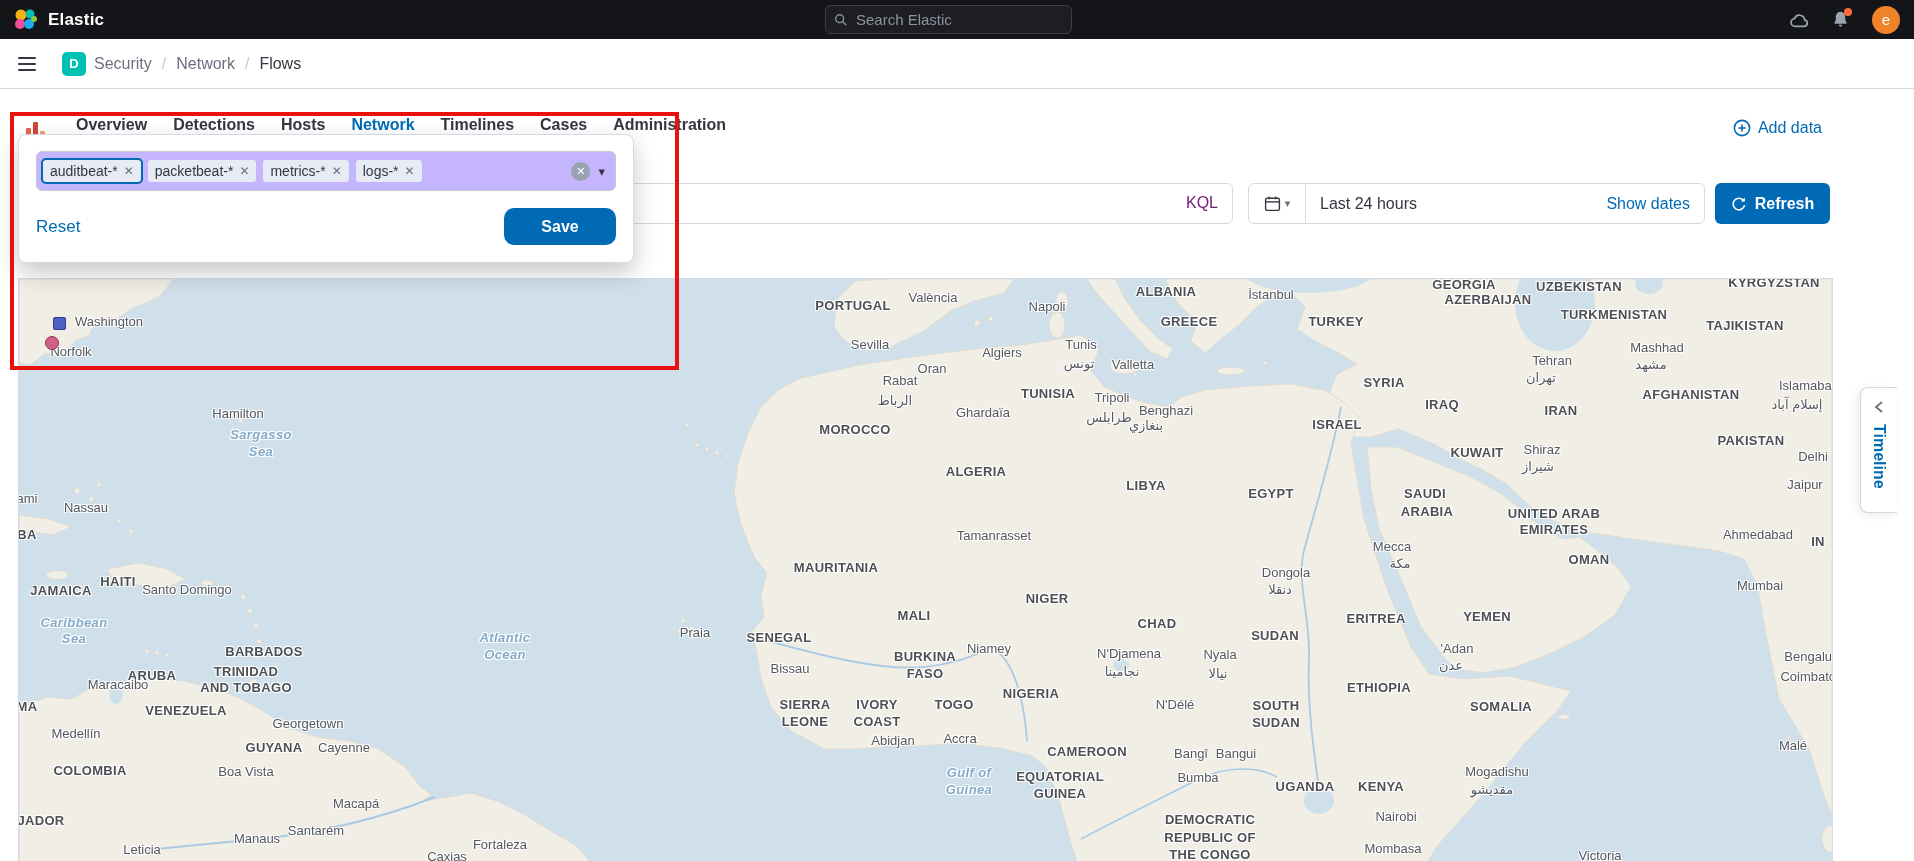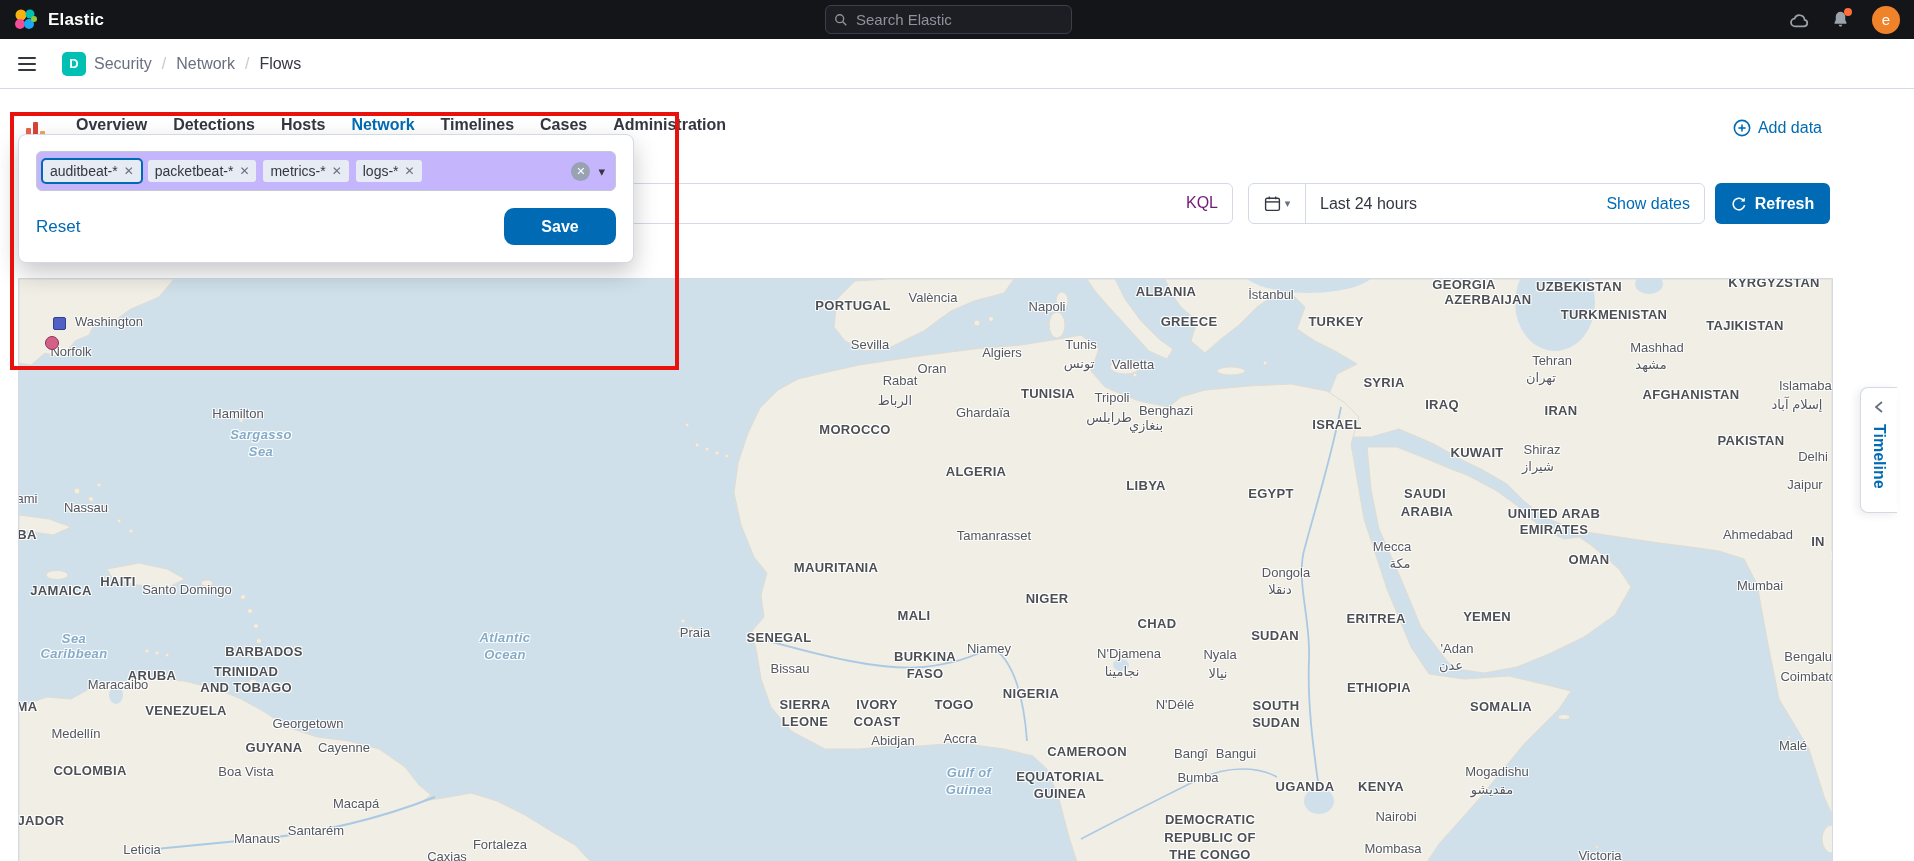--- a/index.html
+++ b/index.html
@@ -437,21 +437,21 @@
       <span class="ml ci" style="left: 1377px; top: 537px;">Nairobi</span>
       <span class="ml ci" style="left: 1374px; top: 569px;">Mombasa</span>
       <span class="ml ci" style="left: 1774px; top: 466px;">Malé</span>
       <span class="ml ci" style="left: 1795px; top: 377px;">Bengaluru</span>
       <span class="ml ci" style="left: 1795px; top: 397px;">Coimbatore</span>
       <span class="ml ci" style="left: 1581px; top: 576px;">Victoria</span>
       <span class="ml se" style="left: 242px; top: 155px;">Sargasso</span>
       <span class="ml se" style="left: 242px; top: 172px;">Sea</span>
       <span class="ml se" style="left: 486px; top: 358px;">Atlantic</span>
       <span class="ml se" style="left: 486px; top: 375px;">Ocean</span>
-      <span class="ml se" style="left: 55px; top: 343px; margin-top: 31px;">Caribbean</span>
+      <span class="ml se" style="left: 55px; top: 343px;">Caribbean</span>
       <span class="ml se" style="left: 55px; top: 359px;">Sea</span>
       <span class="ml se" style="left: 950px; top: 493px;">Gulf of</span>
       <span class="ml se" style="left: 950px; top: 510px;">Guinea</span>
     </div>
   <span class="pin-square"></span>
   <span class="pin-circle"></span>
 </div>
 
 <div class="timeline-tab">
   <span style="display:inline-flex;">

